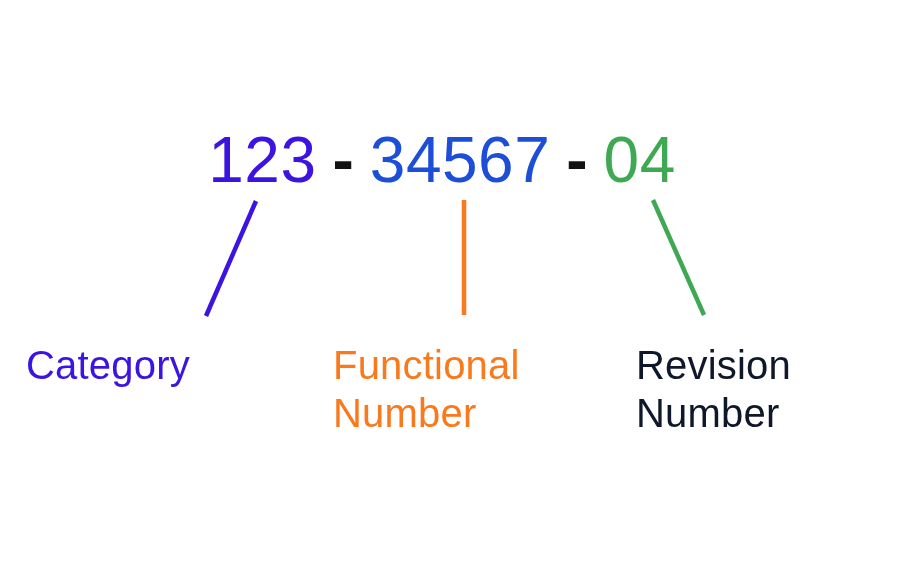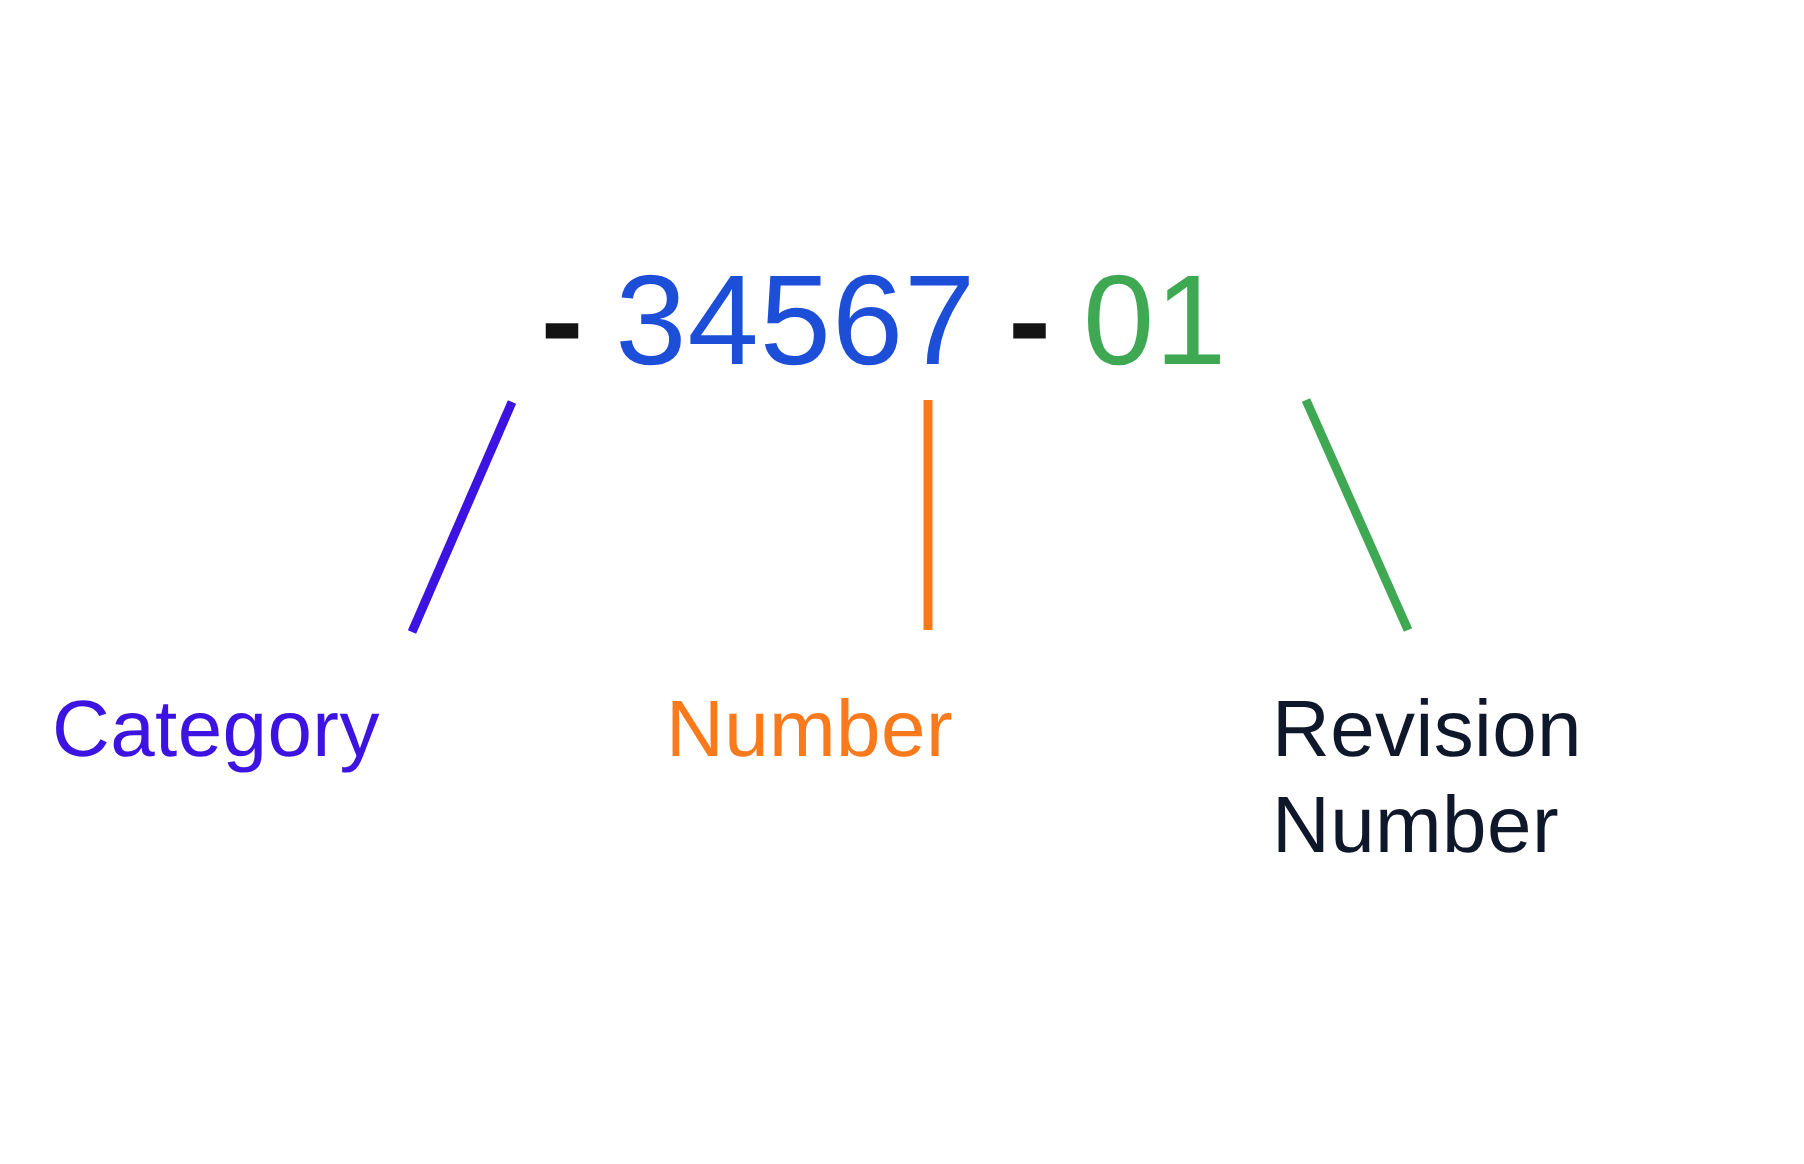--- a/index.html
+++ b/index.html
@@ -59,37 +59,39 @@
   .label-category   { left: 26px;  }
   .label-functional { left: 333px; }
   .label-revision   { left: 636px; }
 </style>
 </head>
 <body>
 
 <div class="canvas">
 
   <div class="pn-row">
+    <span class="seg" style="color: rgb(60, 19, 224);">123</span>
     <span class="seg sep" style="color: rgb(19, 19, 19);">-</span>
     <span class="seg" style="color: #1d4ed8;">34567</span>
     <span class="seg sep" style="color: rgb(19, 19, 19);">-</span>
-    <span class="seg" style="color: rgb(62, 168, 82);">01</span>
+    <span class="seg" style="color: rgb(62, 168, 82);">04</span>
   </div>
 
   <svg class="connectors" viewBox="0 0 902 130" xmlns="http://www.w3.org/2000/svg">
     <line x1="256" y1="6" x2="206" y2="121" stroke-width="4.5" stroke-linecap="butt" stroke="#3C13E0"></line>
     <line x1="464" y1="5" x2="464" y2="120" stroke-width="4.5" stroke-linecap="butt" stroke="#F9791D"></line>
     <line x1="653" y1="5" x2="704" y2="120" stroke-width="4.5" stroke-linecap="butt" stroke="#3EA852"></line>
   </svg>
 
   <div class="label label-category" style="color: rgb(60, 19, 224);">
     <div>Category</div>
   </div>
 
   <div class="label label-functional" style="color: rgb(249, 121, 29);">
+    <div>Functional</div>
     <div>Number</div>
   </div>
 
   <div class="label label-revision" style="color: #0f172a;">
     <div>Revision</div>
     <div>Number</div>
   </div>
 
 </div>
 

